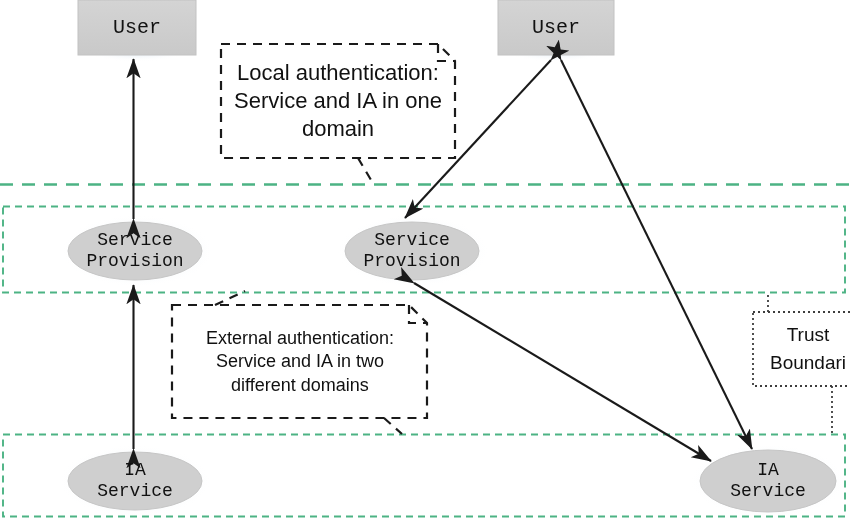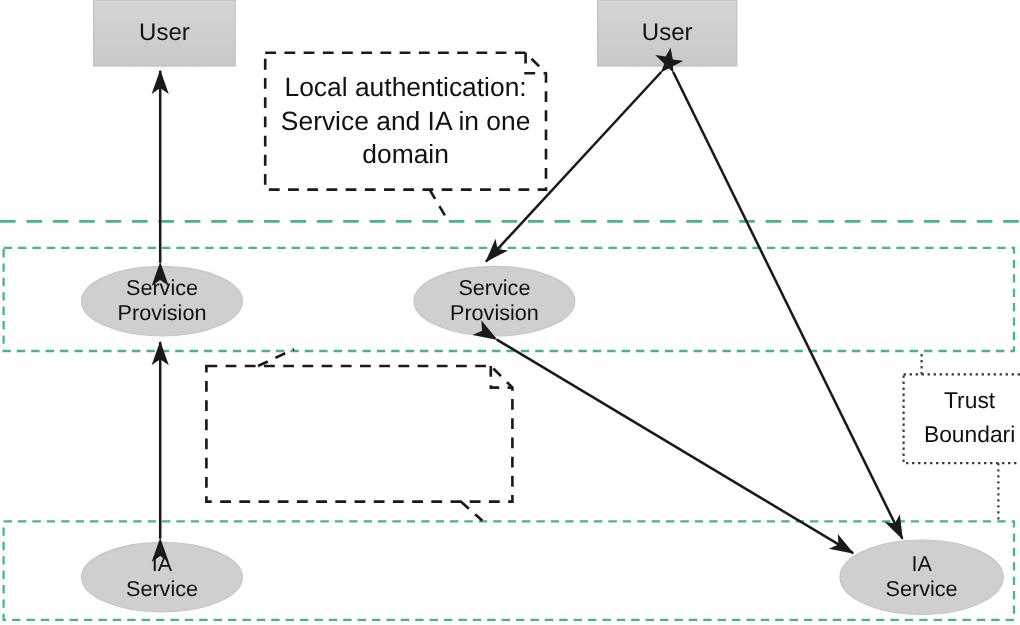--- a/index.html
+++ b/index.html
@@ -8,20 +8,21 @@
   #svg{position:absolute;left:0;top:0;width:850px;height:521px;}
 
   .node-label{
     position:absolute;
     display:flex;align-items:center;justify-content:center;
     text-align:center;
     color:#111;
     pointer-events:none;
     line-height:1.18;
     white-space:pre-line;
+    font-family:Liberation Mono, monospace;
   }
   .callout-text{
     position:absolute;
     display:flex;align-items:center;justify-content:center;
     text-align:center;color:#111;line-height:1.28;white-space:pre-line;
   }
 </style>
 </head>
 <body>
 
@@ -131,17 +132,20 @@
   <div class="node-label" style="left:68px;top:452px;width:134px;height:58px;font-size:18px;">IA
 Service</div>
 
   <div class="node-label" style="left:700px;top:450px;width:136px;height:62px;font-size:18px;">IA
 Service</div>
 
   <div class="callout-text" style="left:228px;top:48px;width:220px;height:106px;font-size:22px;">Local authentication:
 Service and IA in one
 domain</div>
 
+  <div class="callout-text" style="left:179px;top:309px;width:242px;height:106px;font-size:18px;">External authentication:
+Service and IA in two
+different domains</div>
 
   <div class="callout-text" style="left:758px;top:315px;width:100px;height:68px;font-size:19px;line-height:1.45;">Trust
 Boundari</div>
 
 </div>
 
 </body></html>

